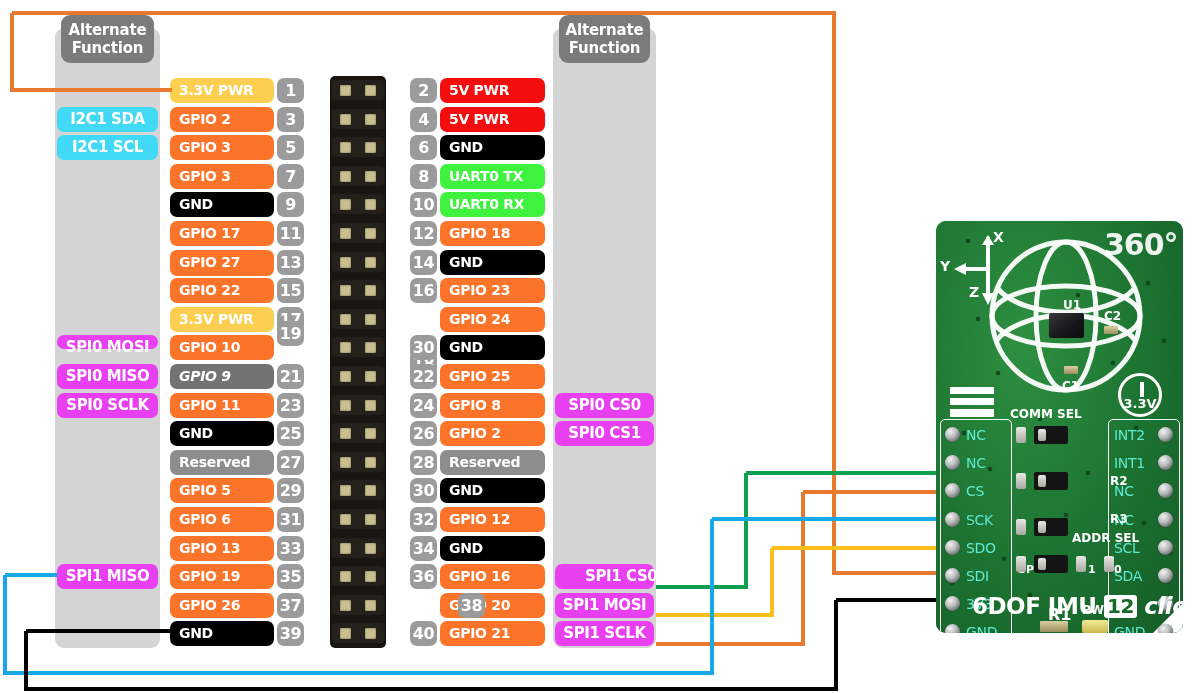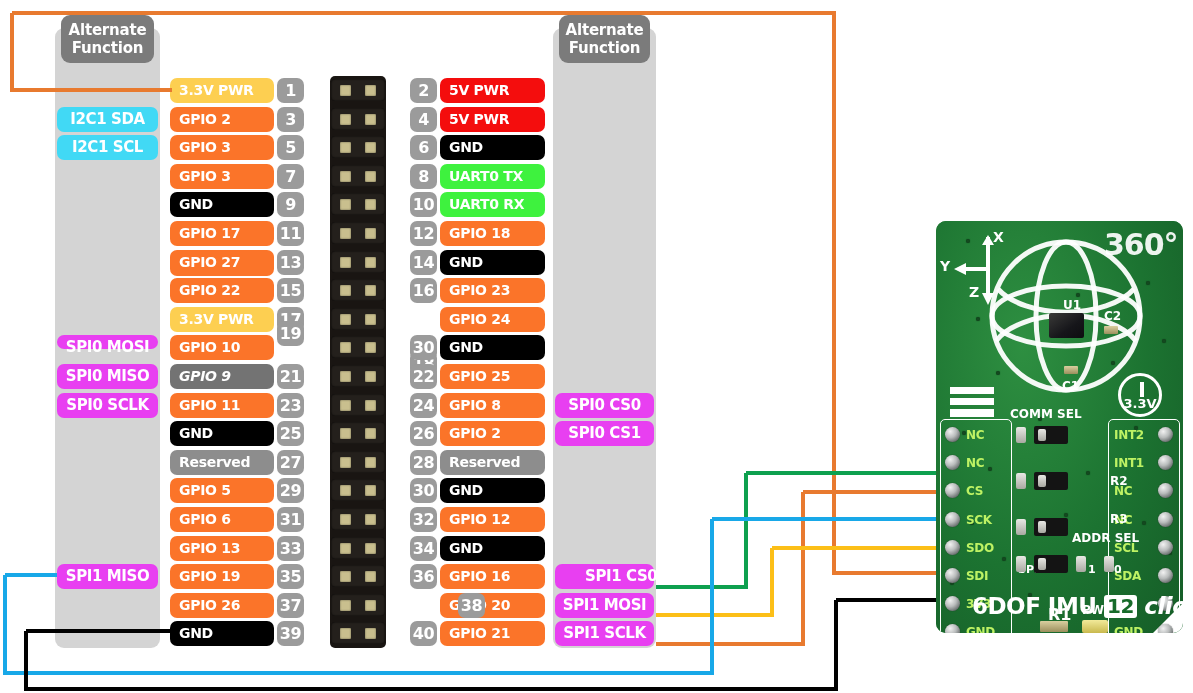--- a/index.html
+++ b/index.html
@@ -109,23 +109,23 @@
   }
   .silk { position: absolute; color: #ffffff; font-weight: bold; }
   .padbox {
     position: absolute;
     border: 1.6px solid #ffffff;
     border-radius: 5px;
     background: rgba(255,255,255,0.0);
   }
   .padrow {
     position: absolute;
-    color: #bef264;
-    font-weight: bold;
-    font-size: 12px;
+    color: #5eead4;
+    font-weight: normal;
+    font-size: 14px;
     line-height: 20px;
     letter-spacing: -0.3px;
     white-space: nowrap;
   }
   .padhole {
     position: absolute;
     width: 15px; height: 15px;
     border-radius: 50%;
     background: radial-gradient(circle at 35% 30%, #f2f2f2 0%, #b9bcbc 42%, #6d7272 75%, #4a4f4f 100%);
     box-shadow: 0 0 1px #2b2b2b;

